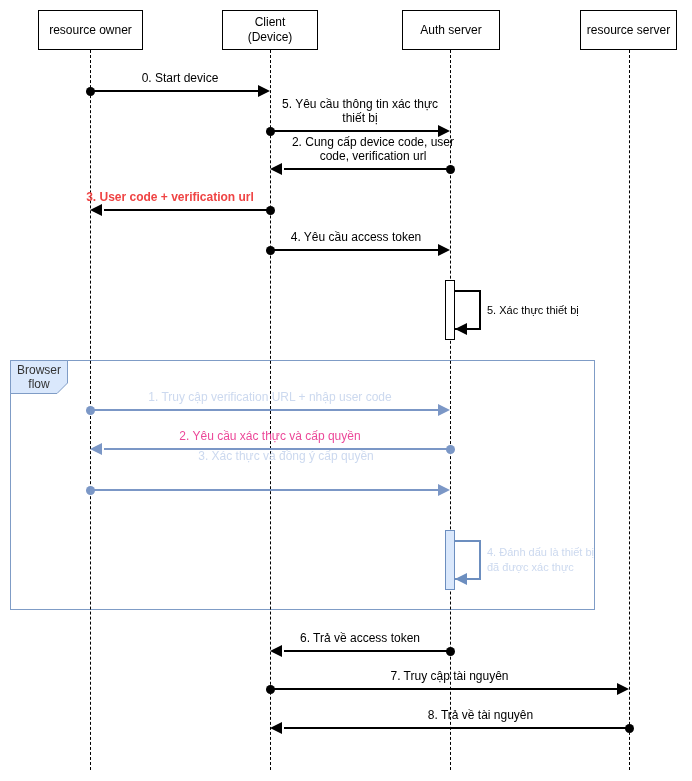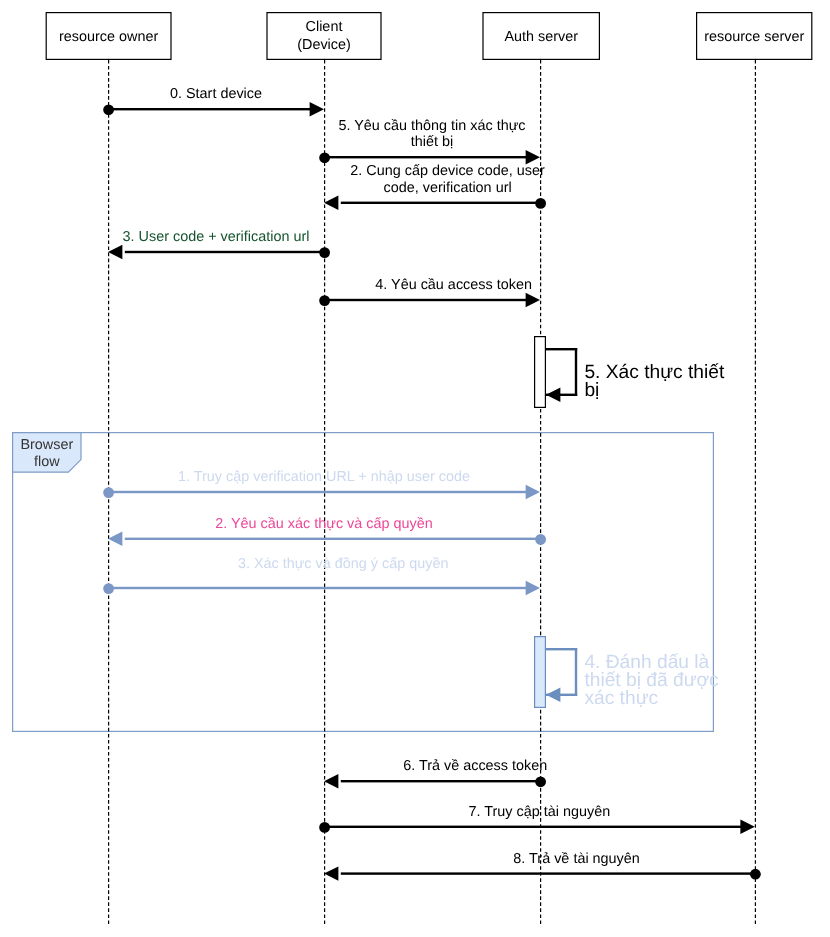--- a/index.html
+++ b/index.html
@@ -10,21 +10,21 @@
   .abs{position:absolute;box-sizing:border-box;}
   .actor-box{
     border:1px solid #000;background:#fff;display:flex;align-items:center;
     justify-content:center;text-align:center;font-size:12px;line-height:15px;
     color:#000;white-space:pre-line;
   }
   .msg-label{
     font-size:12px;line-height:14px;text-align:center;
     display:flex;flex-direction:column;justify-content:flex-end;
   }
-  .self-label{font-size:16px;line-height:15px;}
+  .self-label{font-size:11px;line-height:15px;}
   .tab-label{
     font-size:12px;line-height:14px;text-align:center;color:#333;
     white-space:pre-line;padding-top:3px;
   }
 </style>
 </head>
 <body>
 
 <div id="stage">
     <div class="abs" style="left: 10px; top: 360px; width: 585px; height: 250px; border: 1px solid rgb(127, 156, 198);"></div>
@@ -47,41 +47,41 @@
     <div class="abs" style="left: 86px; top: 87px; width: 9px; height: 9px; border-radius: 50%; background: rgb(0, 0, 0);"></div>
     <div class="abs" style="left: 258px; top: 85px; width: 0px; height: 0px; border-top: 6px solid transparent; border-bottom: 6px solid transparent; border-left: 12px solid rgb(0, 0, 0);"></div>
     <div class="abs msg-label" style="left: 270px; top: 95px; width: 180px; height: 30px; color: rgb(0, 0, 0);">5. Yêu cầu thông tin xác thực thiết bị</div>
     <div class="abs" style="left: 273px; top: 130px; width: 166px; border-top: 2px solid rgb(0, 0, 0); margin-left: 0px;"></div>
     <div class="abs" style="left: 266px; top: 127px; width: 9px; height: 9px; border-radius: 50%; background: rgb(0, 0, 0);"></div>
     <div class="abs" style="left: 438px; top: 125px; width: 0px; height: 0px; border-top: 6px solid transparent; border-bottom: 6px solid transparent; border-left: 12px solid rgb(0, 0, 0);"></div>
     <div class="abs msg-label" style="left: 270px; top: 133px; width: 180px; height: 30px; color: rgb(0, 0, 0); margin-left: 13px;">2. Cung cấp device code, user code, verification url</div>
     <div class="abs" style="left: 273px; top: 168px; width: 166px; border-top: 2px solid rgb(0, 0, 0); margin-left: 11px;"></div>
     <div class="abs" style="left: 446px; top: 165px; width: 9px; height: 9px; border-radius: 50%; background: rgb(0, 0, 0);"></div>
     <div class="abs" style="left: 270px; top: 163px; width: 0px; height: 0px; border-top: 6px solid transparent; border-bottom: 6px solid transparent; border-right: 12px solid rgb(0, 0, 0);"></div>
-    <div class="abs msg-label" style="left: 90px; top: 174px; width: 180px; height: 30px; color: #14532d;">3. User code + verification url</div>
+    <div class="abs msg-label" style="left: 80px; top: 174px; width: 180px; height: 30px; color: #ef4444; font-weight: bold;">3. User code + verification url</div>
     <div class="abs" style="left: 93px; top: 209px; width: 166px; border-top: 2px solid rgb(0, 0, 0); margin-left: 11px;"></div>
     <div class="abs" style="left: 266px; top: 206px; width: 9px; height: 9px; border-radius: 50%; background: rgb(0, 0, 0);"></div>
     <div class="abs" style="left: 90px; top: 204px; width: 0px; height: 0px; border-top: 6px solid transparent; border-bottom: 6px solid transparent; border-right: 12px solid rgb(0, 0, 0);"></div>
-    <div class="abs msg-label" style="left: 288px; top: 214px; width: 180px; height: 30px; color: rgb(0, 0, 0);">4. Yêu cầu access token</div>
+    <div class="abs msg-label" style="left: 266px; top: 214px; width: 180px; height: 30px; color: rgb(0, 0, 0);">4. Yêu cầu access token</div>
     <div class="abs" style="left: 273px; top: 249px; width: 166px; border-top: 2px solid rgb(0, 0, 0); margin-left: 0px;"></div>
     <div class="abs" style="left: 266px; top: 246px; width: 9px; height: 9px; border-radius: 50%; background: rgb(0, 0, 0);"></div>
     <div class="abs" style="left: 438px; top: 244px; width: 0px; height: 0px; border-top: 6px solid transparent; border-bottom: 6px solid transparent; border-left: 12px solid rgb(0, 0, 0);"></div>
     <div class="abs msg-label" style="left: 90px; top: 374px; width: 360px; height: 30px; color: rgb(204, 217, 239);">1. Truy cập verification URL + nhập user code</div>
     <div class="abs" style="left: 93px; top: 409px; width: 346px; border-top: 2px solid rgb(123, 151, 198); margin-left: 0px;"></div>
     <div class="abs" style="left: 86px; top: 406px; width: 9px; height: 9px; border-radius: 50%; background: rgb(123, 151, 198);"></div>
     <div class="abs" style="left: 438px; top: 404px; width: 0px; height: 0px; border-top: 6px solid transparent; border-bottom: 6px solid transparent; border-left: 12px solid rgb(123, 151, 198);"></div>
     <div class="abs msg-label" style="left: 90px; top: 413px; width: 360px; height: 30px; color: #ec4899;">2. Yêu cầu xác thực và cấp quyền</div>
     <div class="abs" style="left: 93px; top: 448px; width: 346px; border-top: 2px solid rgb(123, 151, 198); margin-left: 11px;"></div>
     <div class="abs" style="left: 446px; top: 445px; width: 9px; height: 9px; border-radius: 50%; background: rgb(123, 151, 198);"></div>
     <div class="abs" style="left: 90px; top: 443px; width: 0px; height: 0px; border-top: 6px solid transparent; border-bottom: 6px solid transparent; border-right: 12px solid rgb(123, 151, 198);"></div>
-    <div class="abs msg-label" style="left: 90px; top: 446px; width: 360px; height: 30px; color: rgb(204, 217, 239); padding-left: 32px;">3. Xác thực và đồng ý cấp quyền</div>
+    <div class="abs msg-label" style="left: 90px; top: 433px; width: 360px; height: 30px; color: rgb(204, 217, 239); padding-left: 32px;">3. Xác thực và đồng ý cấp quyền</div>
     <div class="abs" style="left: 93px; top: 489px; width: 346px; border-top: 2px solid rgb(123, 151, 198); margin-left: 0px;"></div>
     <div class="abs" style="left: 86px; top: 486px; width: 9px; height: 9px; border-radius: 50%; background: rgb(123, 151, 198);"></div>
     <div class="abs" style="left: 438px; top: 484px; width: 0px; height: 0px; border-top: 6px solid transparent; border-bottom: 6px solid transparent; border-left: 12px solid rgb(123, 151, 198);"></div>
-    <div class="abs msg-label" style="left: 270px; top: 615px; width: 180px; height: 30px; color: rgb(0, 0, 0); margin-left: 36px;">6. Trả về access token</div>
+    <div class="abs msg-label" style="left: 270px; top: 615px; width: 180px; height: 30px; color: rgb(0, 0, 0);">6. Trả về access token</div>
     <div class="abs" style="left: 273px; top: 650px; width: 166px; border-top: 2px solid rgb(0, 0, 0); margin-left: 11px;"></div>
     <div class="abs" style="left: 446px; top: 647px; width: 9px; height: 9px; border-radius: 50%; background: rgb(0, 0, 0);"></div>
     <div class="abs" style="left: 270px; top: 645px; width: 0px; height: 0px; border-top: 6px solid transparent; border-bottom: 6px solid transparent; border-right: 12px solid rgb(0, 0, 0);"></div>
     <div class="abs msg-label" style="left: 270px; top: 653px; width: 359px; height: 30px; color: rgb(0, 0, 0);">7. Truy cập tài nguyên</div>
     <div class="abs" style="left: 273px; top: 688px; width: 345px; border-top: 2px solid rgb(0, 0, 0); margin-left: 0px;"></div>
     <div class="abs" style="left: 266px; top: 685px; width: 9px; height: 9px; border-radius: 50%; background: rgb(0, 0, 0);"></div>
     <div class="abs" style="left: 617px; top: 683px; width: 0px; height: 0px; border-top: 6px solid transparent; border-bottom: 6px solid transparent; border-left: 12px solid rgb(0, 0, 0);"></div>
     <div class="abs msg-label" style="left: 270px; top: 692px; width: 359px; height: 30px; color: rgb(0, 0, 0); margin-left: 31px;">8. Trả về tài nguyên</div>
     <div class="abs" style="left: 273px; top: 727px; width: 345px; border-top: 2px solid rgb(0, 0, 0); margin-left: 11px;"></div>
     <div class="abs" style="left: 625px; top: 724px; width: 9px; height: 9px; border-radius: 50%; background: rgb(0, 0, 0);"></div>

